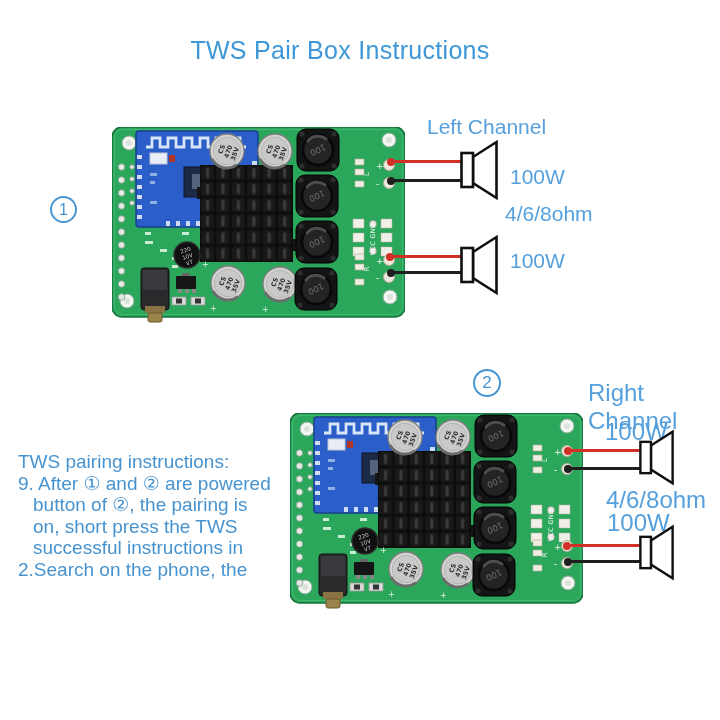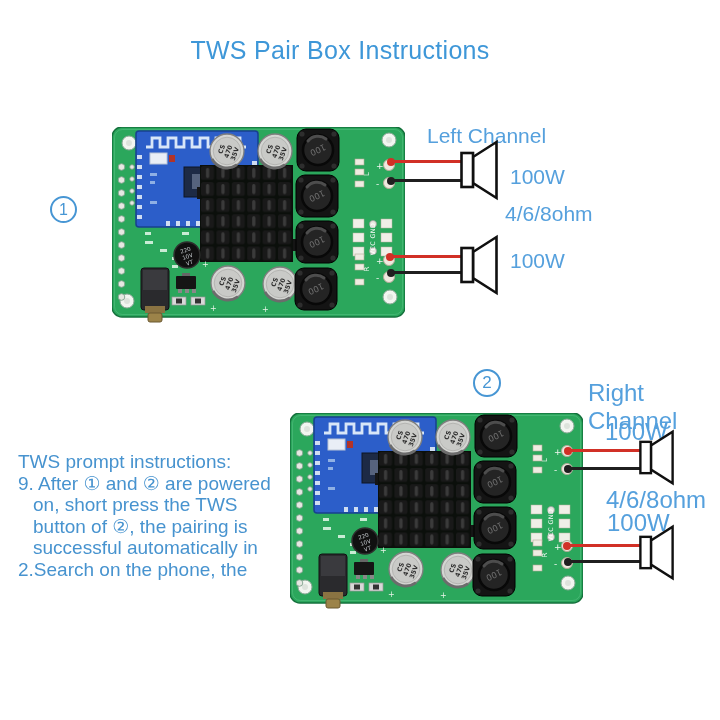--- a/index.html
+++ b/index.html
@@ -255,21 +255,21 @@
   </defs>
 </svg>
 
 <div class="abs title">TWS Pair Box Instructions</div>
 
 <div class="abs badge b1">1</div>
 <svg class="board" style="left:112px;top:127px" width="293" height="198">
     <use href="#amp-board"></use>
   </svg>
 
-<div class="abs channel-label lc" style="left:427px;top:124px">Left Channel</div>
+<div class="abs channel-label lc" style="left:427px;top:115px">Left Channel</div>
 
 <div class="abs wire red" style="left:390px;top:160px;width:73px"></div>
 <div class="abs wire blk" style="left:390px;top:179px;width:73px"></div>
 <svg class="abs" style="left:460px;top:139px" width="38" height="62">
     <use href="#speaker"></use>
   </svg>
 <div class="abs channel-label lc" style="left:510px;top:165px">100W</div>
 
 <div class="abs channel-label lc" style="left:505px;top:202px">4/6/8ohm</div>
 
@@ -296,19 +296,19 @@
 <div class="abs channel-label rc" style="left:606px;top:486px">4/6/8ohm</div>
 <div class="abs channel-label rc" style="left:607px;top:509px">100W</div>
 
 <div class="abs wire red" style="left:566px;top:544px;width:75px"></div>
 <div class="abs wire blk" style="left:567px;top:560px;width:74px"></div>
 <svg class="abs" style="left:639px;top:524px" width="35" height="57">
     <use href="#speaker"></use>
   </svg>
 
 <div class="abs instr">
-  <div>TWS prompt instructions:</div>
+  <div>TWS pairing instructions:</div>
   <div>9. After ① and ② are powered</div>
+  <div class="ind">button of ②, the pairing is</div>
   <div class="ind">on, short press the TWS</div>
-  <div class="ind">button of ②, the pairing is</div>
-  <div class="ind">successful automatically in</div>
+  <div class="ind">successful instructions in</div>
   <div>2.Search on the phone, the</div>
 </div>
 
 </body></html>

